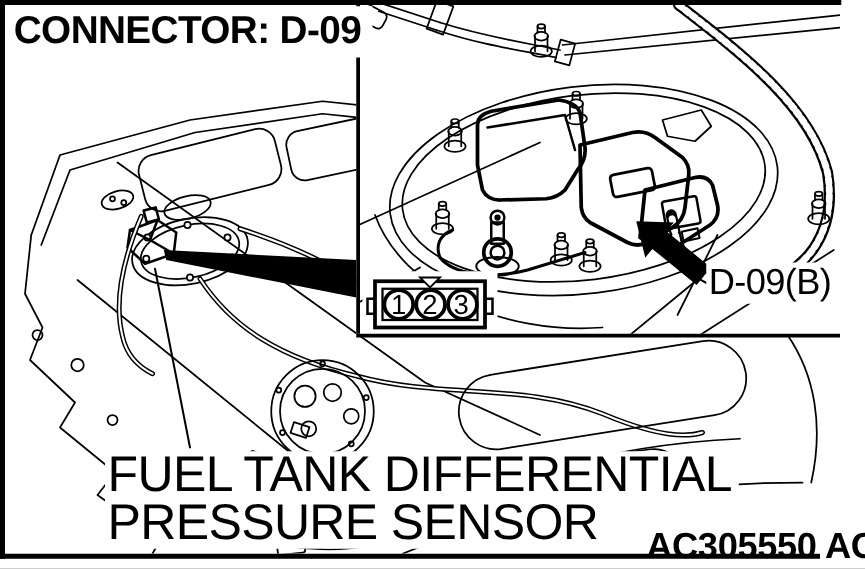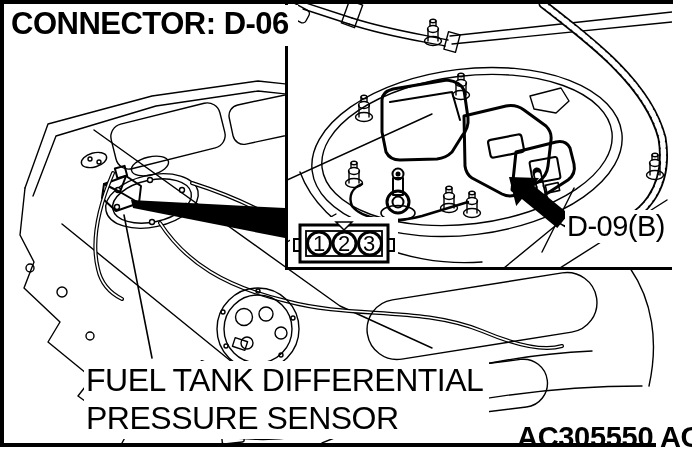--- a/index.html
+++ b/index.html
@@ -7,21 +7,21 @@
     position:relative;width:692px;height:455px;background:#ffffff;
     overflow:hidden;font-family:"Liberation Sans",sans-serif;color:#000;
   }
   .stage svg{position:absolute;left:0;top:0;}
   .overlay{position:absolute;white-space:nowrap;color:#000;}
   .title{
     left:6px;top:5px;font-size:31px;font-weight:700;letter-spacing:-0.5px;
     background:#fff;padding:3px 9px 5px 5px;line-height:1.05;
   }
   .component-label{
-    left:84px;top:361px;font-size:32px;font-weight:400;line-height:37.5px;
+    left:84px;top:361px;font-size:40px;font-weight:400;line-height:37.5px;
     background:#fff;padding:1px 6px 2px 2px;letter-spacing:-0.5px;
   }
   .connector-callout{
     left:565px;top:210px;font-size:29px;font-weight:400;letter-spacing:-0.5px;
     background:#fff;padding:0 2px;
   }
   .figure-code{
     left:517px;top:421px;font-size:29px;font-weight:700;letter-spacing:-0.3px;
   }
   .pin{
@@ -261,21 +261,21 @@
 
     <g fill="#000">
       <rect x="0" y="0" width="673" height="4"></rect>
       <rect x="0" y="0" width="4" height="447"></rect>
       <rect x="0" y="443" width="656" height="4"></rect>
       <rect x="285" y="4" width="3" height="263"></rect>
       <rect x="285" y="267" width="387" height="3"></rect>
     </g>
   </svg>
 
-  <div class="overlay title">CONNECTOR: D-06</div>
+  <div class="overlay title">CONNECTOR: D-09</div>
 
   <div class="overlay component-label">
     <div>FUEL TANK DIFFERENTIAL</div>
     <div>PRESSURE SENSOR</div>
   </div>
 
   <div class="overlay connector-callout">D-09(B)</div>
 
   <div class="overlay figure-code">AC305550 AC</div>
 

